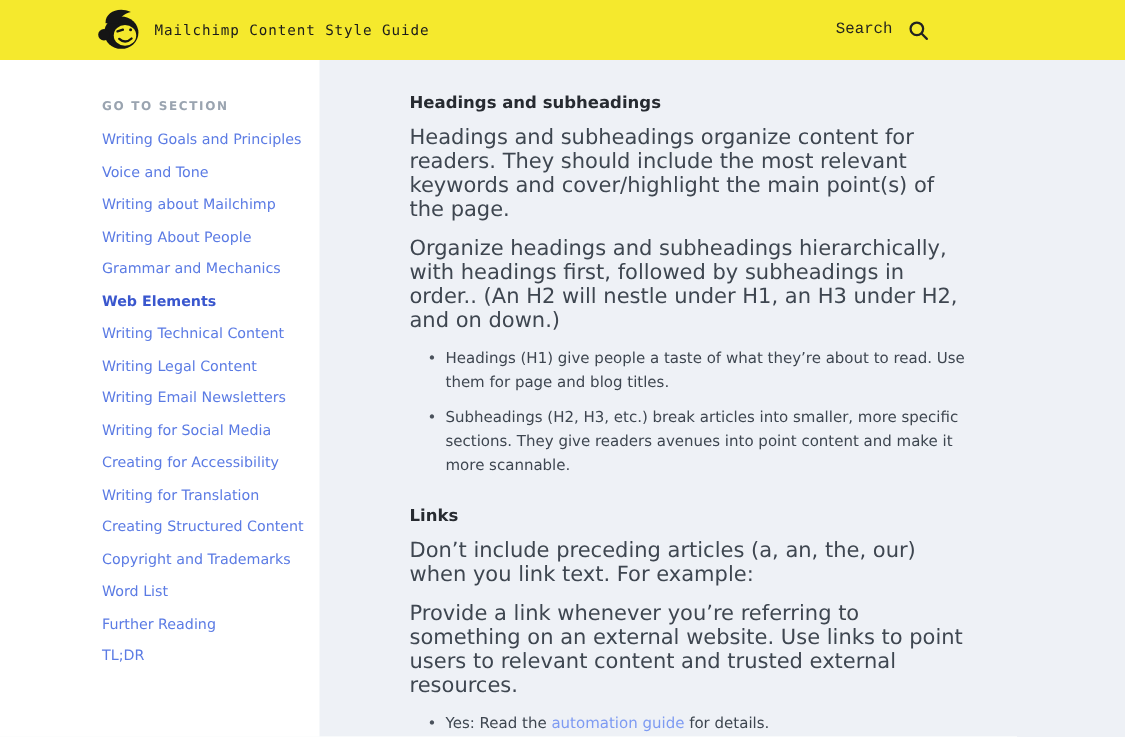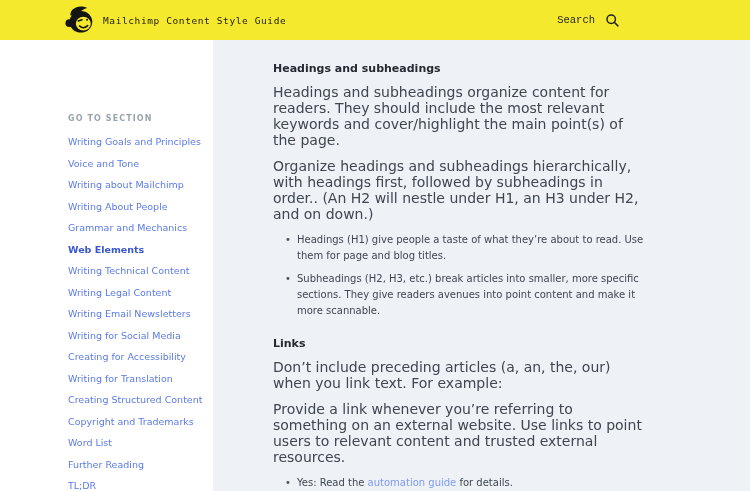--- a/index.html
+++ b/index.html
@@ -25,21 +25,21 @@
   .brand-title{font-family:"DejaVu Sans Mono","Liberation Mono",monospace;
     font-size:9.5px;letter-spacing:.6px;color:var(--ink);}
   .search{position:absolute;right:130px;top:0;height:40px;
     display:flex;align-items:center;gap:10px;cursor:pointer;}
   .search-label{font-size:10.5px;color:#26261f;font-family:Liberation Mono, monospace;}
 
   
   .layout{display:flex;height:451px;}
   .sidebar{width:213px;background:#fff;padding:26px 0 0 68px;flex:none;}
   .sidebar-label{font-size:8px;font-weight:bold;letter-spacing:1.1px;
-    color:var(--muted);margin-bottom:14px;white-space:nowrap;margin-top:48px;}
+    color:var(--muted);margin-bottom:14px;white-space:nowrap;}
   .side-list{list-style:none;}
   .side-list li{font-size:9.5px;line-height:10.5px;margin-bottom:11px;
     color:var(--link);white-space:nowrap;cursor:pointer;}
   .side-list li.active{font-weight:bold;color:var(--link-active);}
 
   .content{flex:1;background:var(--content-bg);padding:22px 0 0 60px;}
   .content-inner{width:376px;}
   section{margin-bottom:16px;}
   section h3{font-size:11px;font-weight:bold;color:var(--heading-text);
     margin:0 0 9px 0;line-height:13px;}

